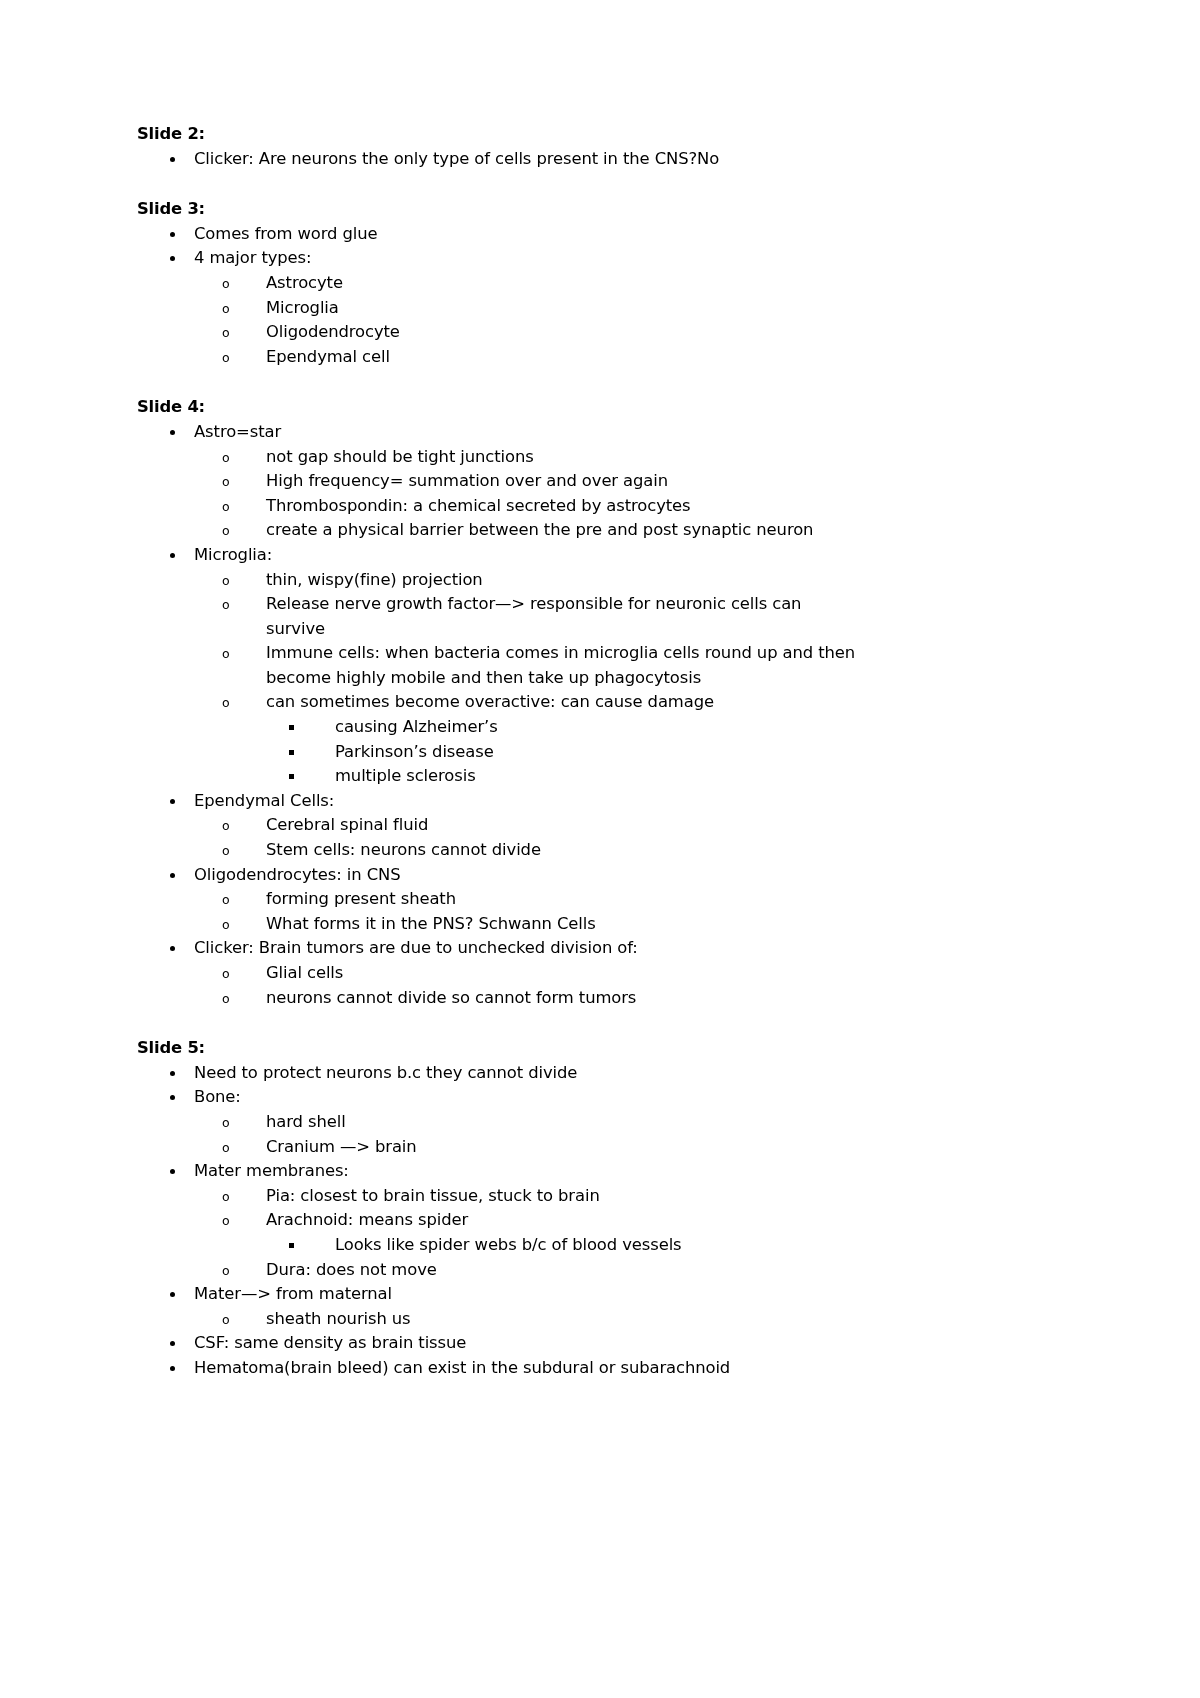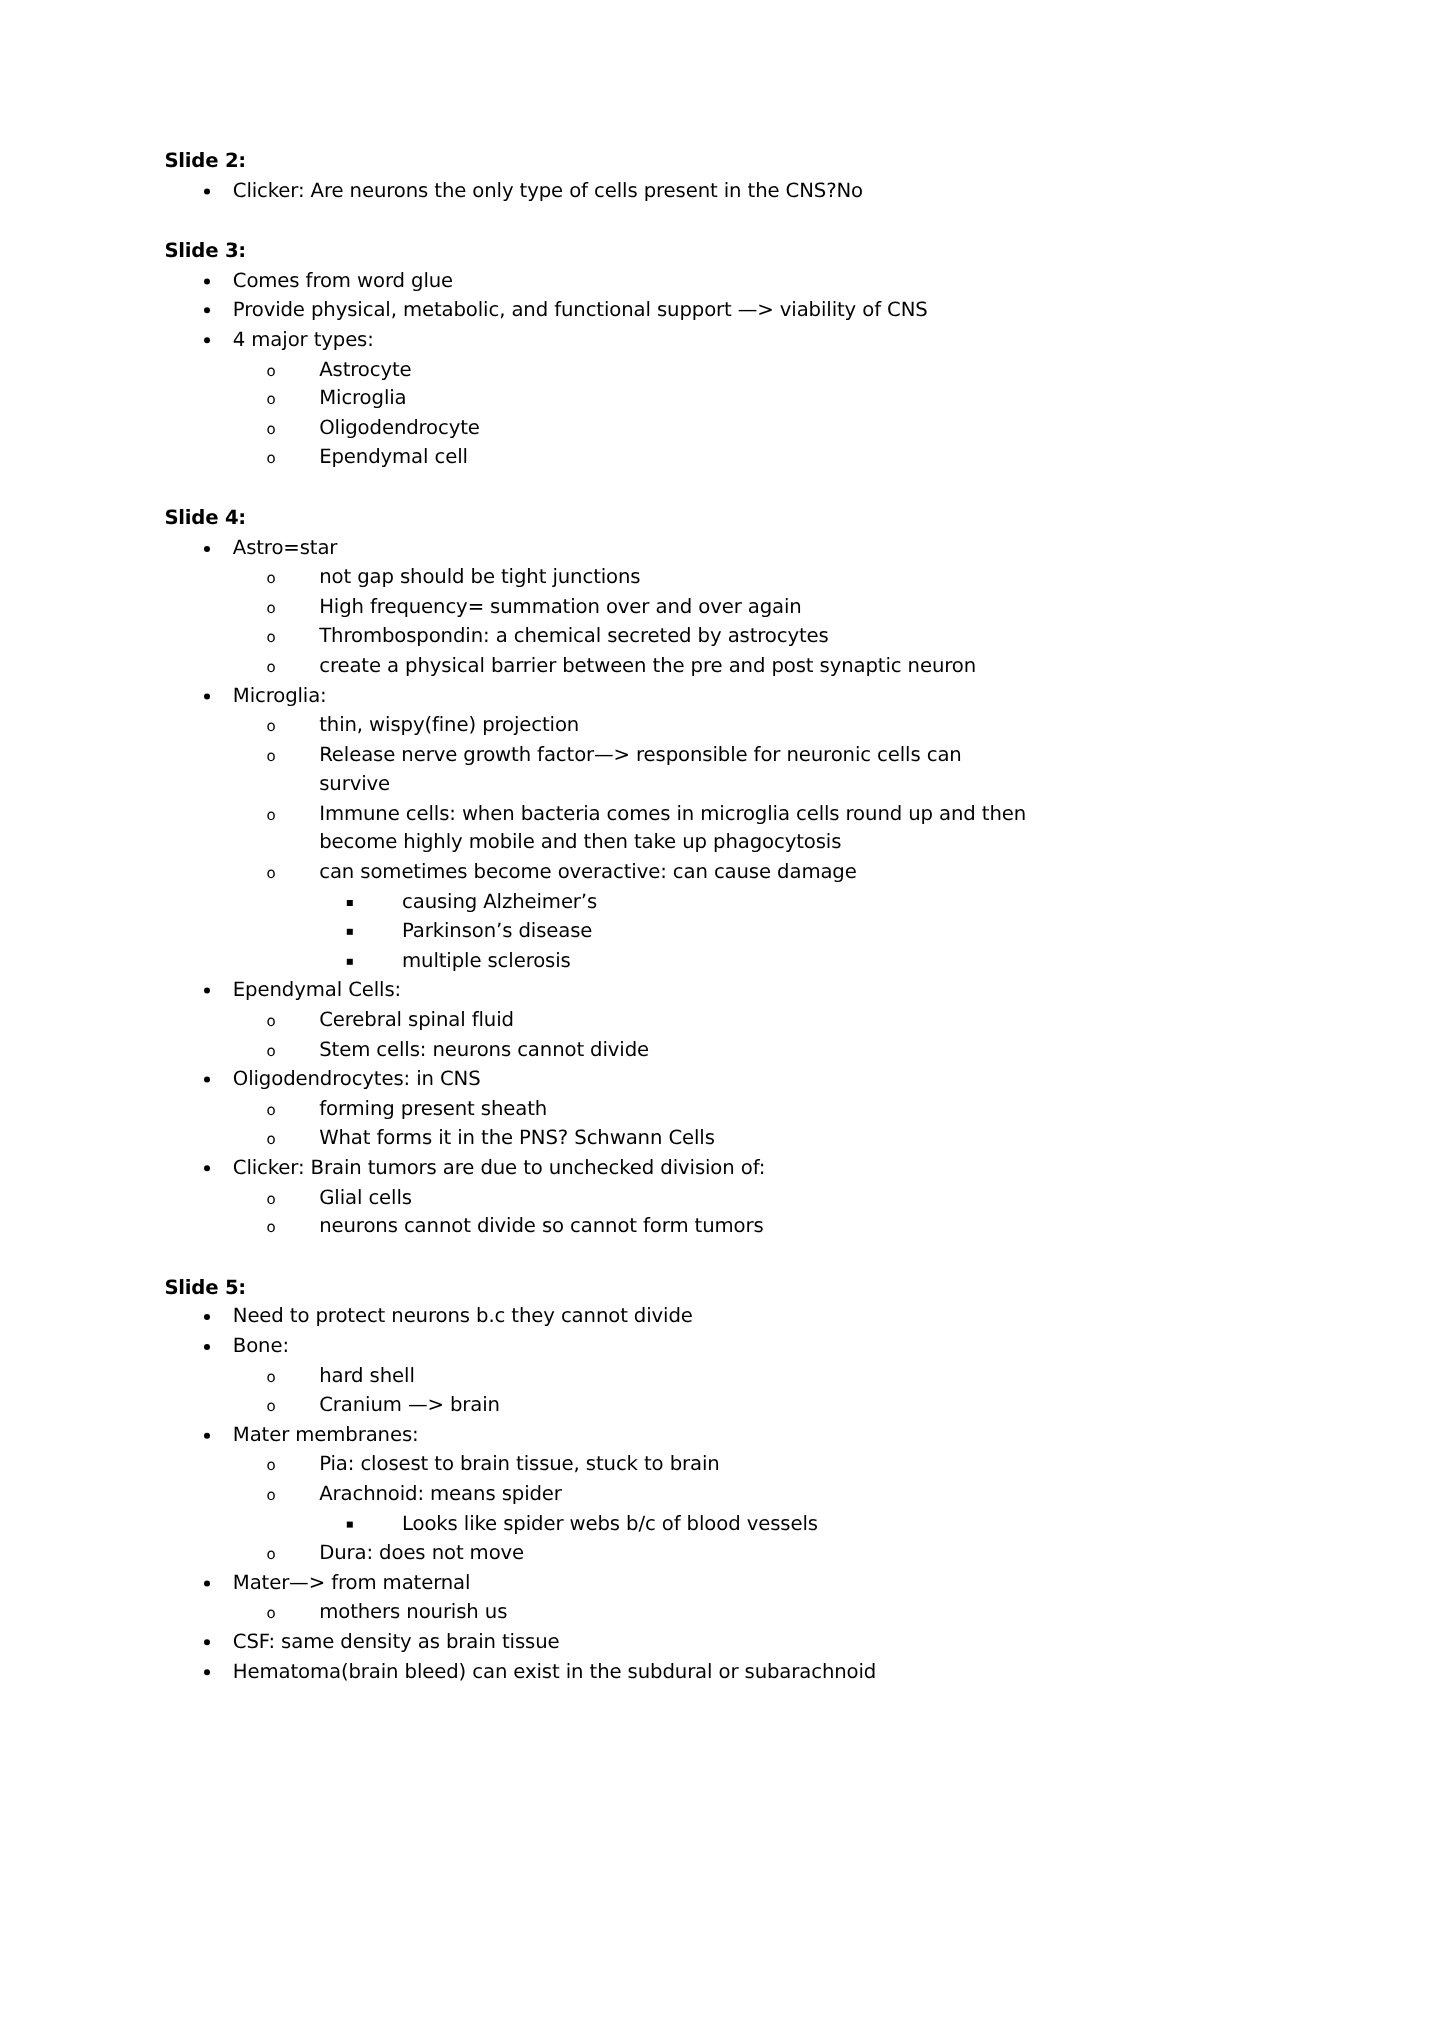--- a/index.html
+++ b/index.html
@@ -120,26 +120,20 @@
           </li>
         </ul>
       </div>
       <div class="slide-block">
         <div class="slide-heading">Slide 3:</div>
         <ul class="lvl lvl1">
           <li class="item lvl1-li">
             <div class="row">
               <span class="bullet-dot"></span>
               <span class="txt">Comes from word glue</span>
-            </div>
-          </li>
-          <li class="item lvl1-li">
-            <div class="row">
-              <span class="bullet-dot"></span>
-              <span class="txt">Provide physical, metabolic, and functional support —&gt; viability of CNS</span>
             </div>
           </li>
           <li class="item lvl1-li">
             <div class="row">
               <span class="bullet-dot"></span>
               <span class="txt">4 major types:</span>
             </div>
             <ul class="lvl lvl2 nested">
               <li class="item lvl2-li">
                 <div class="row">
@@ -383,21 +377,21 @@
           </li>
           <li class="item lvl1-li">
             <div class="row">
               <span class="bullet-dot"></span>
               <span class="txt">Mater—&gt; from maternal</span>
             </div>
             <ul class="lvl lvl2 nested">
               <li class="item lvl2-li">
                 <div class="row">
                   <span class="bullet-o">o</span>
-                  <span class="txt">mothers nourish us</span>
+                  <span class="txt">sheath nourish us</span>
                 </div>
               </li>
             </ul>
           </li>
           <li class="item lvl1-li">
             <div class="row">
               <span class="bullet-dot"></span>
               <span class="txt">CSF: same density as brain tissue</span>
             </div>
           </li>

